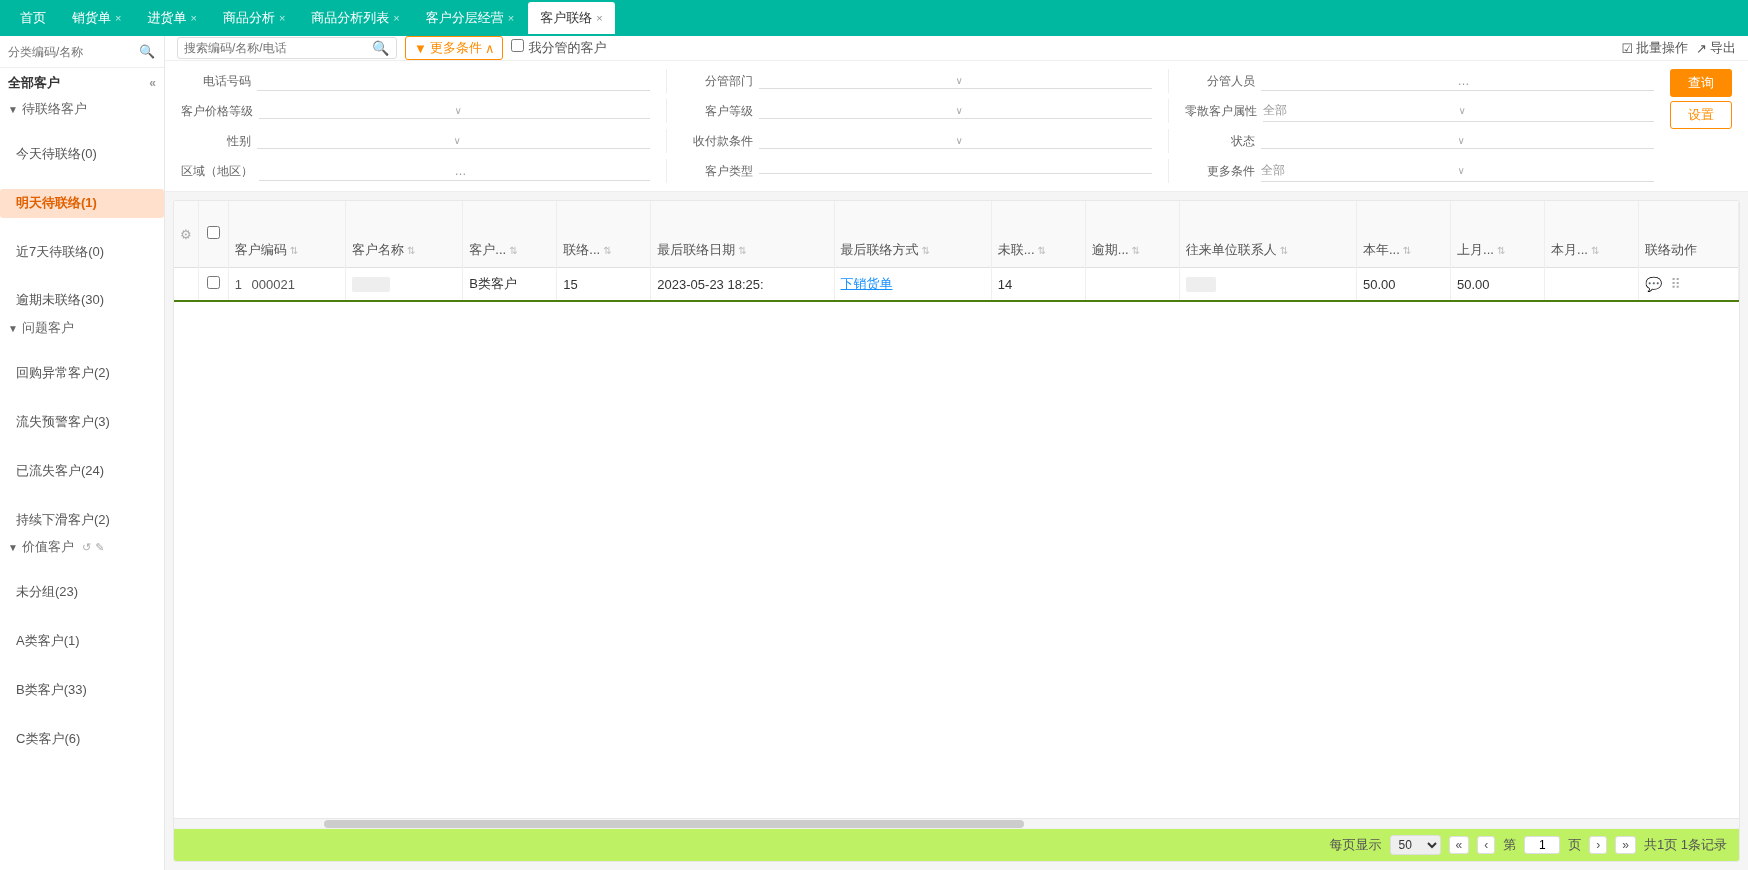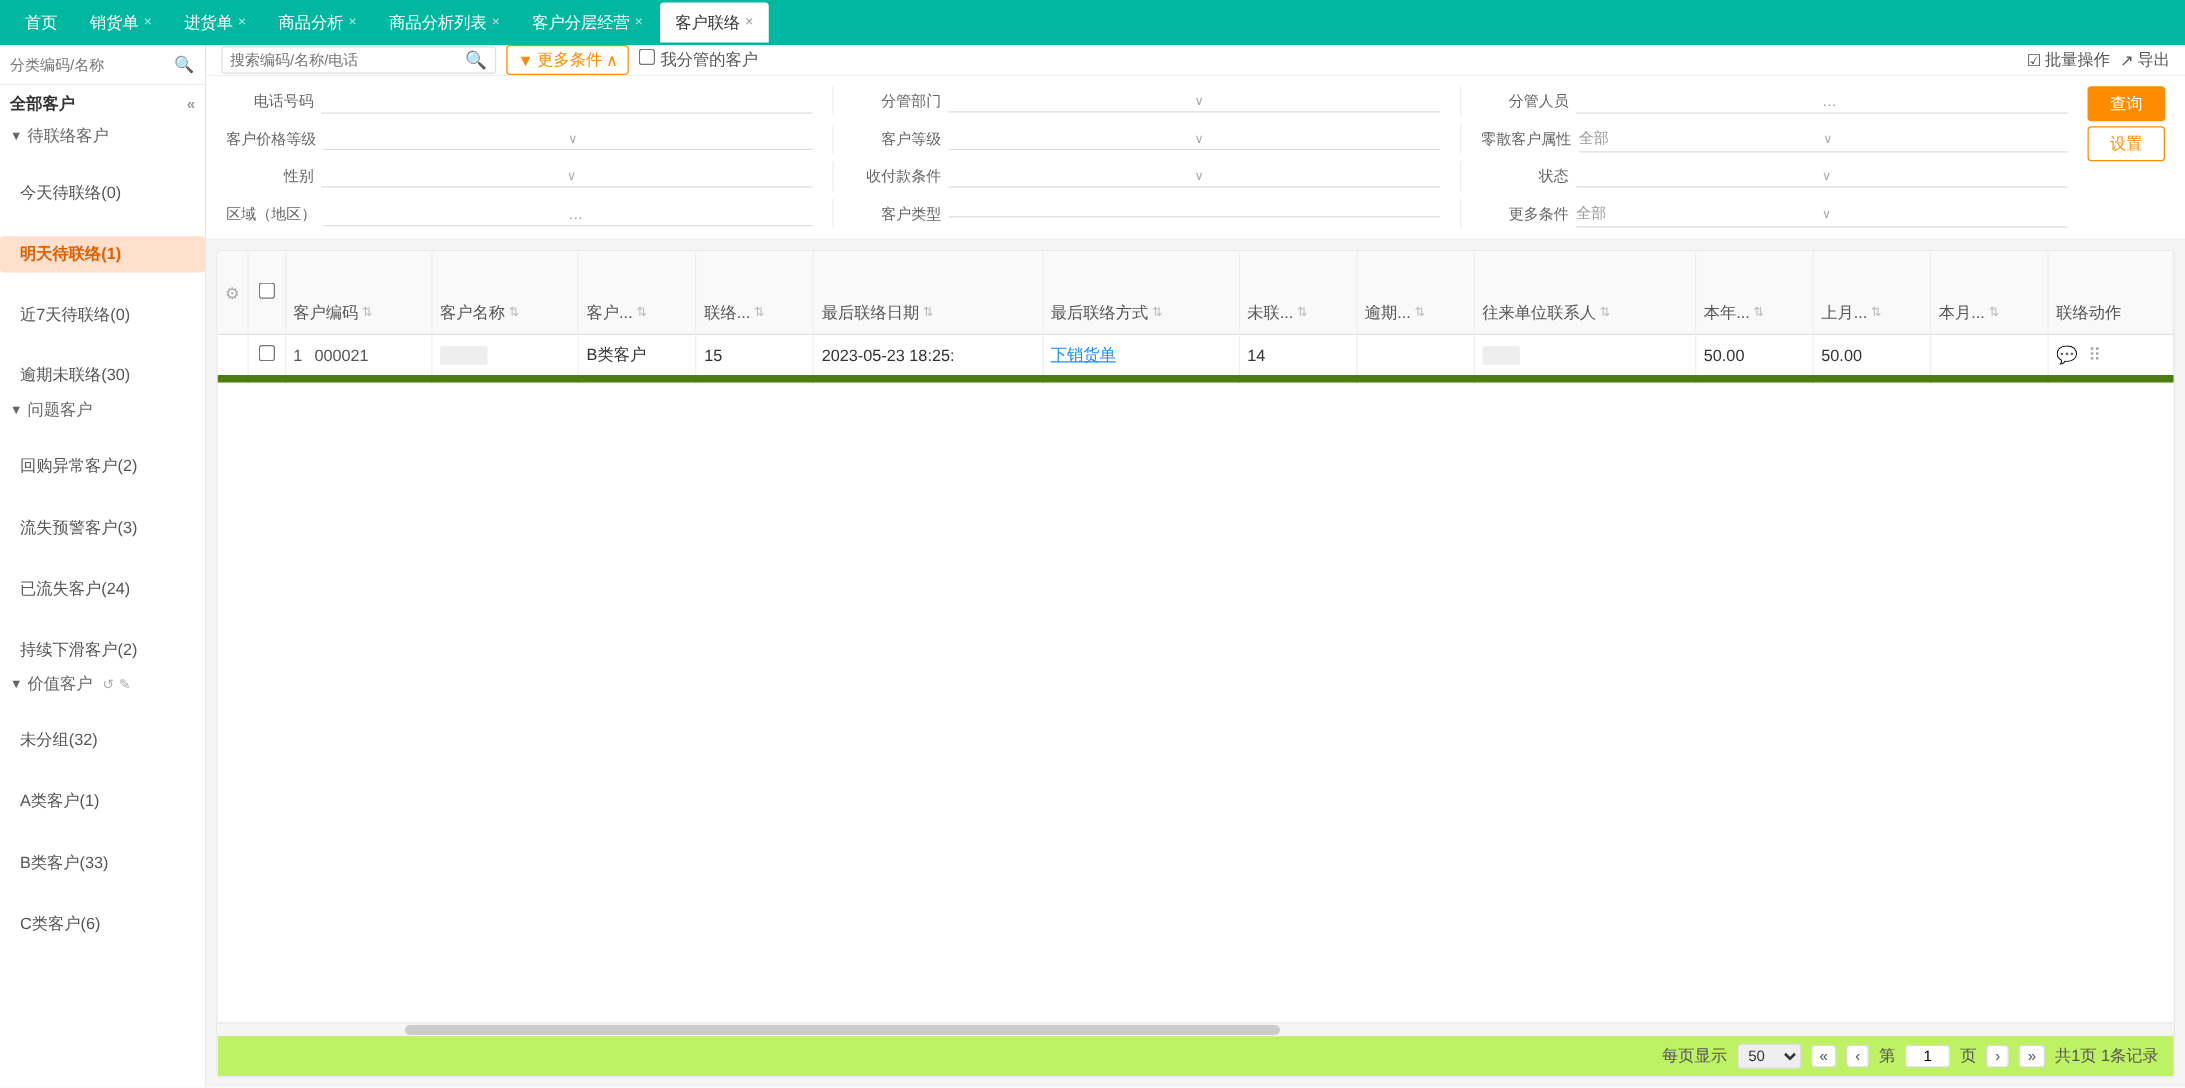--- a/index.html
+++ b/index.html
@@ -256,21 +256,21 @@
       border-right: 1px solid #eee;
       user-select: none;
     }
     thead th .th-inner {
       display: flex;
       align-items: center;
       gap: 3px;
       margin-top: 32px;
     }
     thead th .sort-icon { color: #bbb; font-size: 10px; }
-    tbody tr { border-bottom: 6px solid #4d7c0f; }
+    tbody tr { border-bottom: 2px solid #4d7c0f; }
     tbody td {
       padding: 7px 6px;
       color: #333;
       white-space: nowrap;
       border-right: 1px solid #f0f0f0;
     }
     .link-text { color: #1890ff; cursor: pointer; text-decoration: underline; }
     .blurred { color: #ccc; background: #eee; border-radius: 2px; }
     .action-icons { display: flex; gap: 8px; align-items: center; }
     .action-icon { color: #aaa; cursor: pointer; font-size: 14px; }
@@ -412,21 +412,21 @@
       <span>持续下滑客户(2)</span>
     </div>
 
     <div class="sidebar-group-label">
       <span class="triangle">▼</span>
       <span>价值客户</span>
       <span style="margin-left:4px;color:#aaa;font-size:11px;">↺</span>
       <span style="color:#aaa;font-size:11px;">✎</span>
     </div>
     <div class="sidebar-item">
-      <span>未分组(32)</span>
+      <span>未分组(23)</span>
     </div>
     <div class="sidebar-item">
       <span>A类客户(1)</span>
     </div>
     <div class="sidebar-item">
       <span>B类客户(33)</span>
     </div>
     <div class="sidebar-item">
       <span>C类客户(6)</span>
     </div>

